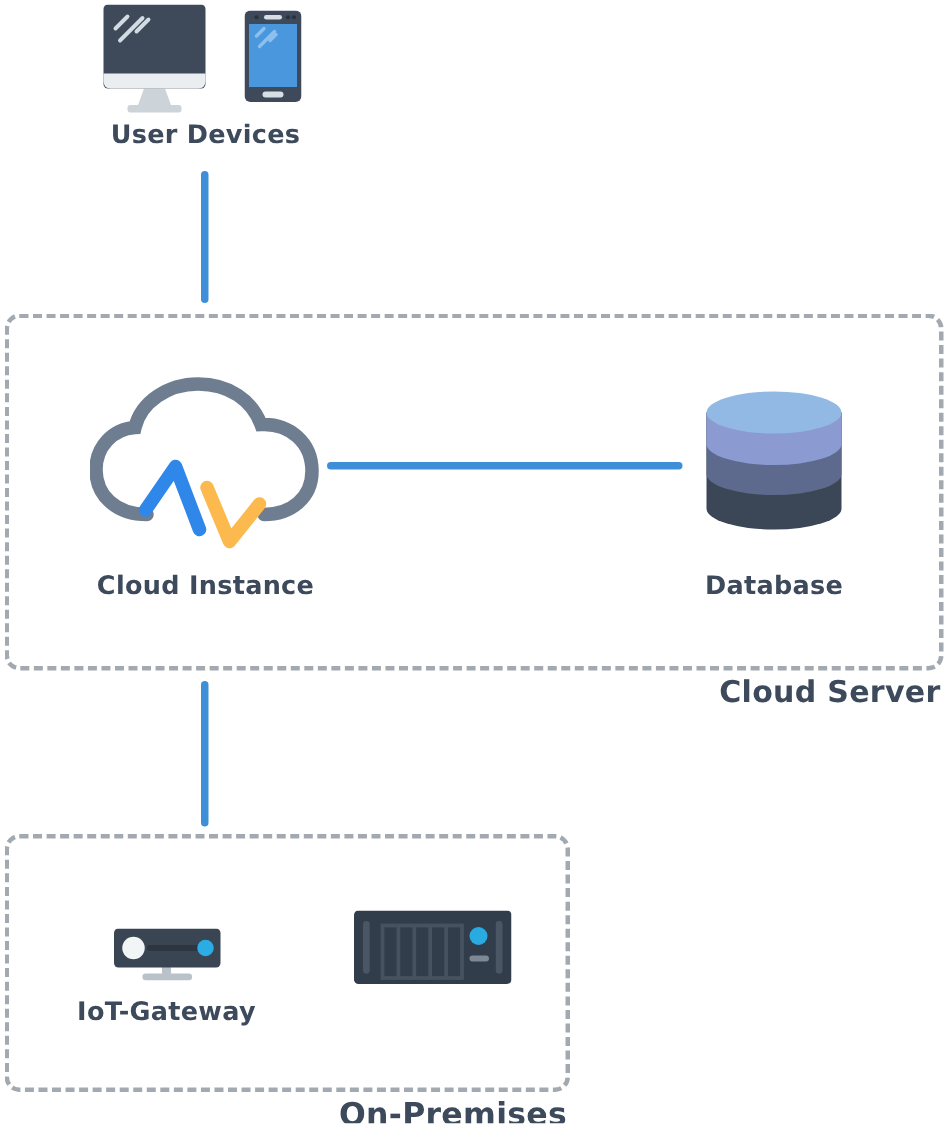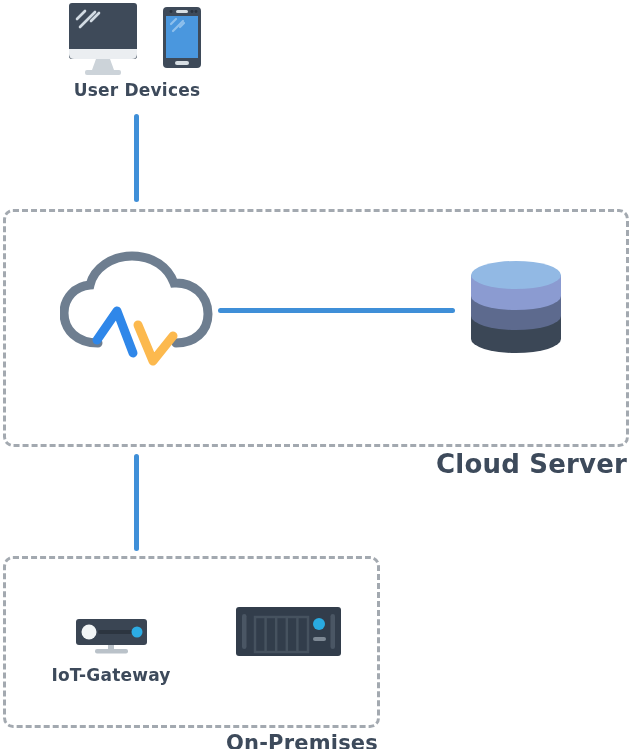--- a/index.html
+++ b/index.html
@@ -7,21 +7,21 @@
     position:relative;width:633px;height:749px;background:#ffffff;
     overflow:hidden;font-family:"DejaVu Sans","Liberation Sans",sans-serif;padding-left:23px;
   }
   .lbl{
     position:absolute;font-weight:700;color:#3d4a5b;letter-spacing:.2px;
     white-space:pre;
   }
   .lbl-center{text-align:center;}
   .lbl-right{text-align:right;}
   .node-label{font-size:17px;line-height:20px;}
-  .zone-label{font-size:26px;}
+  .zone-label{font-size:20px;}
   .zone{
     position:absolute;border:3px dashed #a3a9b0;border-radius:10px;
     box-sizing:border-box;background:transparent;
   }
   .connector{position:absolute;background:#3f8fd8;border-radius:3px;}
   .icon{position:absolute;display:block;}
 </style>
 </head>
 <body>
 
@@ -59,31 +59,32 @@
   <div class="connector" style="left:134px;top:114px;width:5px;height:88px"></div>
 
   <div class="zone" style="left:3px;top:209px;width:626px;height:238px"></div>
 
   <svg class="icon" style="left:60px;top:248px" width="155" height="130" viewBox="0 0 155 130">
     <path d="M38 95 C 17 95 4 82 4 65 C 4 50 15 38 30 37 C 34 20 52 8 72 8 C 93 8 108 19 114 35 C 133 34 148 47 148 66 C 148 84 134 95 116 95" fill="none" stroke="#6e7e90" stroke-width="9" stroke-linecap="round"></path>
     <polyline points="37,92 57,63 73,105" fill="none" stroke="#2f87e9" stroke-width="9" stroke-linecap="round" stroke-linejoin="round"></polyline>
     <polyline points="78,77 93,113 113,88" fill="none" stroke="#fcb94e" stroke-width="9" stroke-linecap="round" stroke-linejoin="round"></polyline>
   </svg>
 
-  <div class="lbl lbl-center node-label" style="left:27px;top:381px;width:220px"><br></div>
+  <div class="lbl lbl-center node-label" style="left:27px;top:381px;width:220px"><span>Cloud Instance</span><br></div>
 
   <div class="connector" style="left:218px;top:308px;width:237px;height:5px"></div>
 
   <svg class="icon" style="left:470px;top:260px" width="92" height="97" viewBox="0 0 92 97">
     <path d="M1 15 L1 79 A45 14 0 0 0 91 79 L91 15 Z" fill="#3b4756"></path>
     <path d="M1 15 L1 56 A45 14 0 0 0 91 56 L91 15 Z" fill="#5d6a8e"></path>
     <path d="M1 15 L1 36 A45 14 0 0 0 91 36 L91 15 Z" fill="#8b9bd1"></path>
     <ellipse cx="46" cy="15" rx="45" ry="14" fill="#92b9e4"></ellipse>
   </svg>
 
+  <div class="lbl lbl-center node-label" style="left:416px;top:381px;width:200px">Database</div>
 
   <div class="lbl lbl-right zone-label" style="left:329px;top:449px;width:298px">Cloud Server</div>
 
   <div class="connector" style="left:134px;top:454px;width:5px;height:97px"></div>
 
   <div class="zone" style="left:3px;top:556px;width:377px;height:172px"></div>
 
   <svg class="icon" style="left:76px;top:619px" width="72" height="36" viewBox="0 0 72 36">
     <rect x="32" y="24" width="6" height="8" fill="#bac2c9"></rect>
     <rect x="19" y="30" width="33" height="4.5" rx="2" fill="#bac2c9"></rect>

